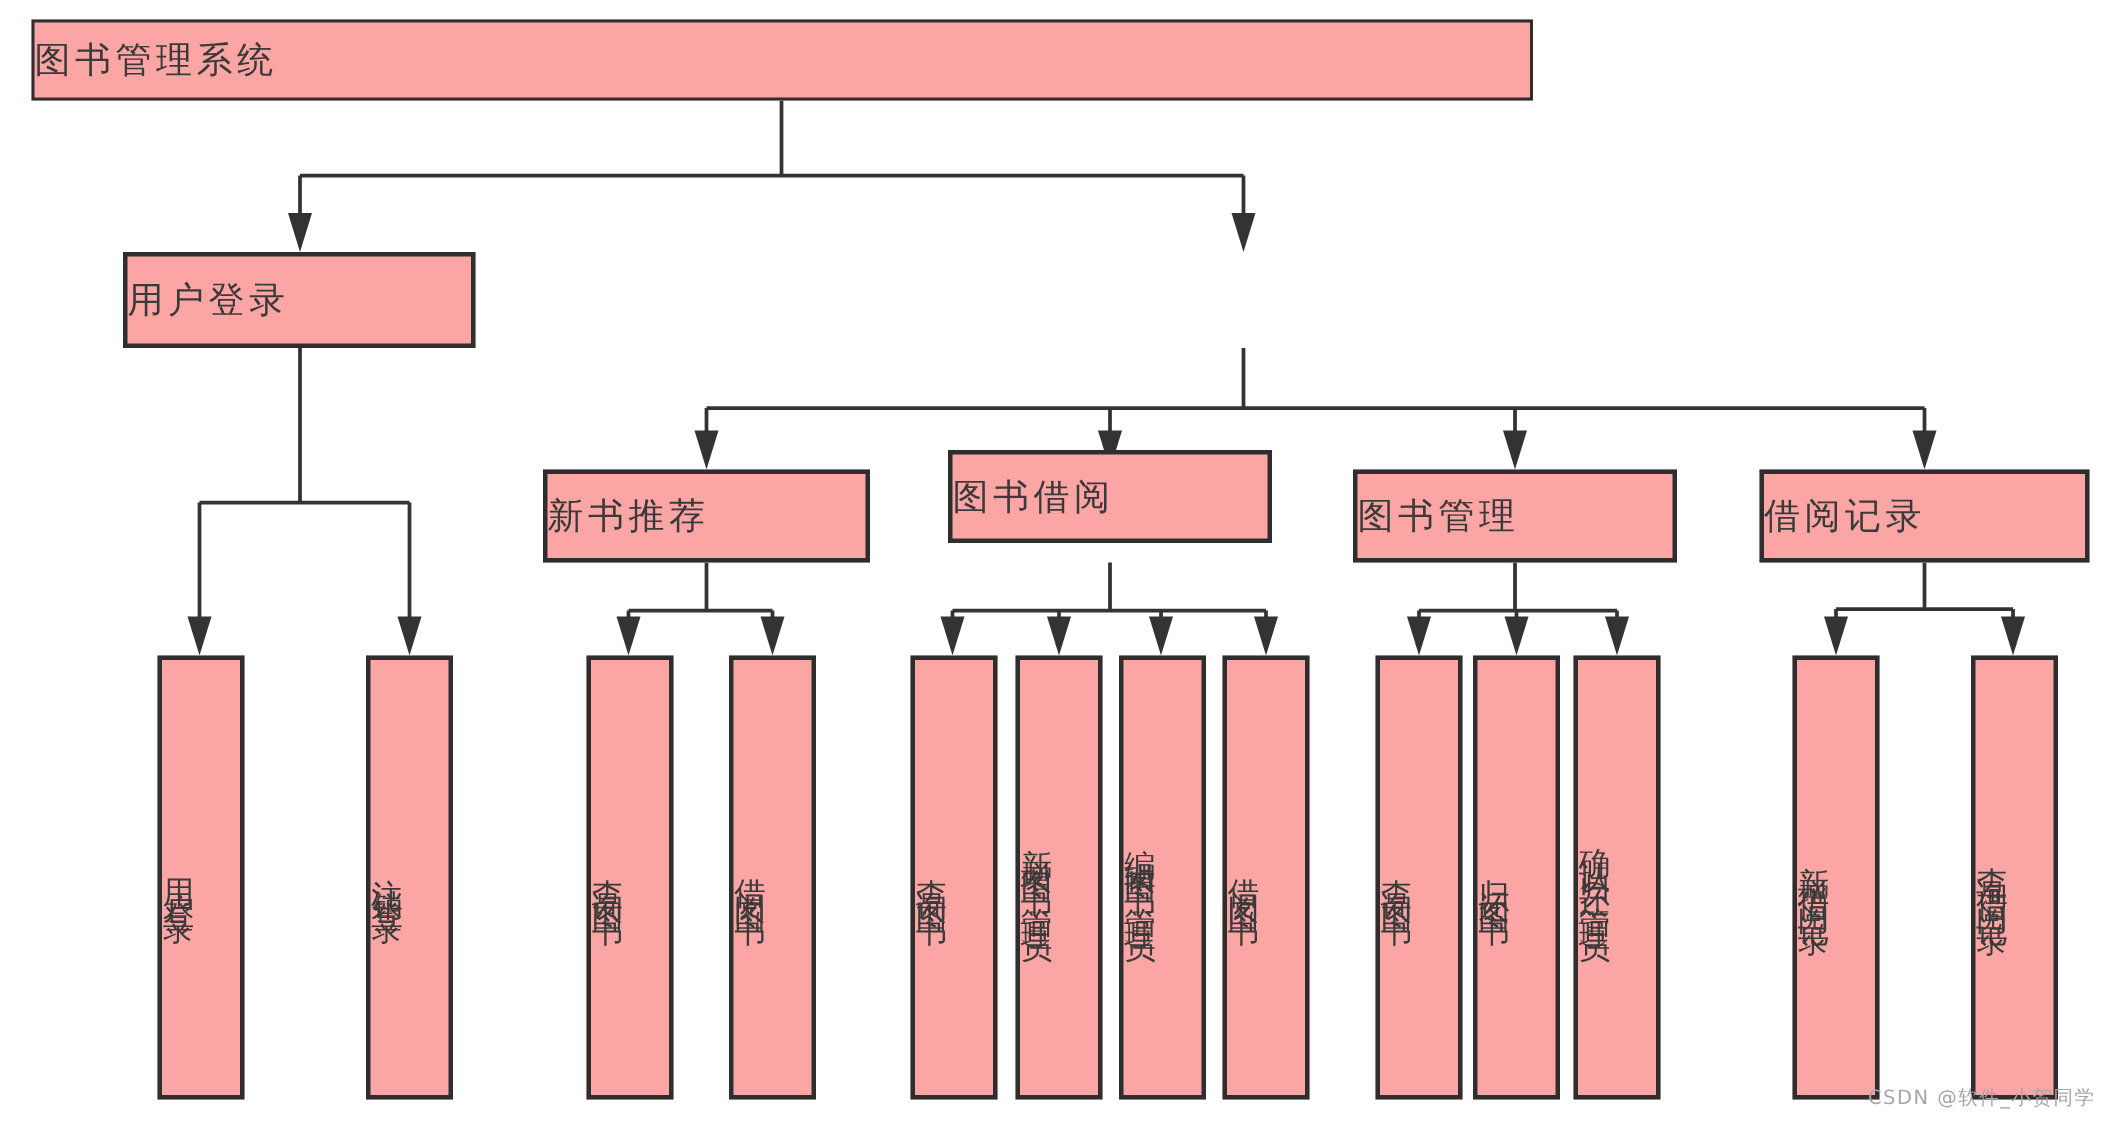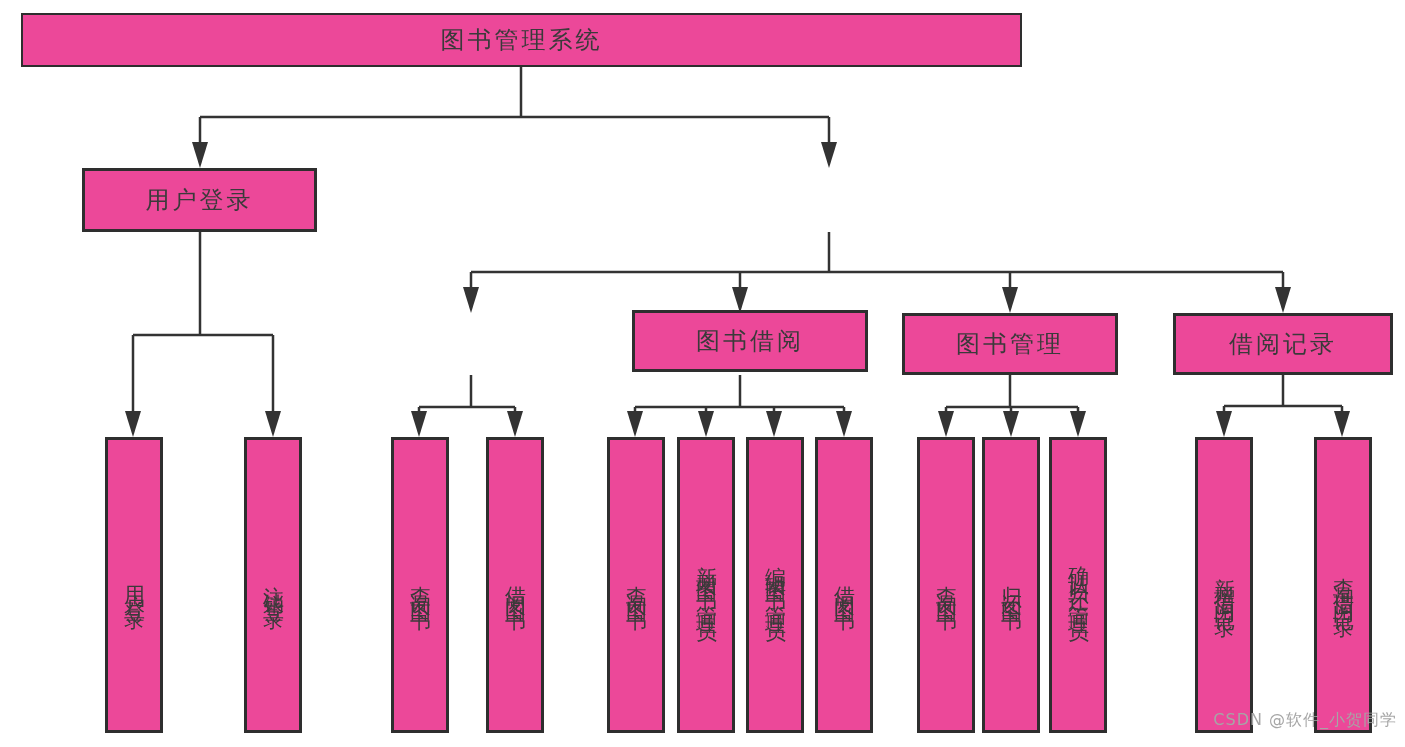--- a/index.html
+++ b/index.html
@@ -7,23 +7,23 @@
     position:relative;
     width:1405px;height:747px;
     background:#ffffff;
     font-family:"DejaVu Sans","Liberation Sans",sans-serif;
     overflow:hidden;
   }
   #connectors{position:absolute;left:0;top:0;pointer-events:none;}
   .box{
     position:absolute;
     box-sizing:border-box;
-    background:#ec4899;
+    background:#fca5a5;
     border:3px solid #2e2e2e;
-    display:flex;align-items:center;justify-content:center;
+    display:flex;align-items:center;
     color:#3a3a3a;
   }
   .box.root{border-width:2px;}
   .hlabel{
     font-size:24px;
     letter-spacing:3px;
     color:#3a3a3a;
     white-space:nowrap;
   }
   .leaf{top:437px;width:58px;height:296px;}
@@ -31,22 +31,22 @@
     writing-mode:vertical-rl;
     text-orientation:mixed;
     font-size:21px;
     letter-spacing:8px;
     color:#3a3a3a;
     line-height:1;
     max-height:288px;
   }
   .watermark{
     position:absolute;
-    right:8px;bottom:16px;
-    font-size:16px;
+    right:8px;bottom:6px;
+    font-size:13px;
     letter-spacing:1px;
     color:#a6a6a6;
     white-space:nowrap;
     text-align:center;
   }
 </style>
 </head>
 <body>
 
 <div id="canvas">
@@ -107,21 +107,24 @@
     </svg>
 
   <div class="box root" style="left:21px;top:13px;width:1001px;height:54px">
     <span class="hlabel">图书管理系统</span>
   </div>
 
   <div class="box" style="left:82px;top:168px;width:235px;height:64px">
     <span class="hlabel">用户登录</span>
   </div>
 
-  <div class="box" style="left:632px;top:310px;width:236px;height:62px">
+  <div class="box" style="left:362px;top:313px;width:218px;height:62px">
+    <span class="hlabel">新书推荐</span>
+  </div>
+  <div class="box" style="left:632px;top:300px;width:216px;height:62px">
     <span class="hlabel">图书借阅</span>
   </div>
   <div class="box" style="left:902px;top:313px;width:216px;height:62px">
     <span class="hlabel">图书管理</span>
   </div>
   <div class="box" style="left:1173px;top:313px;width:220px;height:62px">
     <span class="hlabel">借阅记录</span>
   </div>
 
   <div class="box leaf" style="left:105px">

